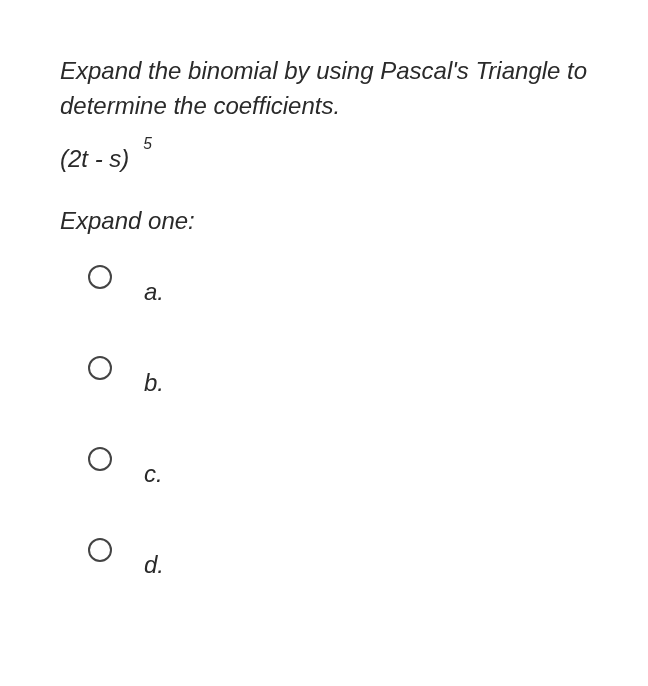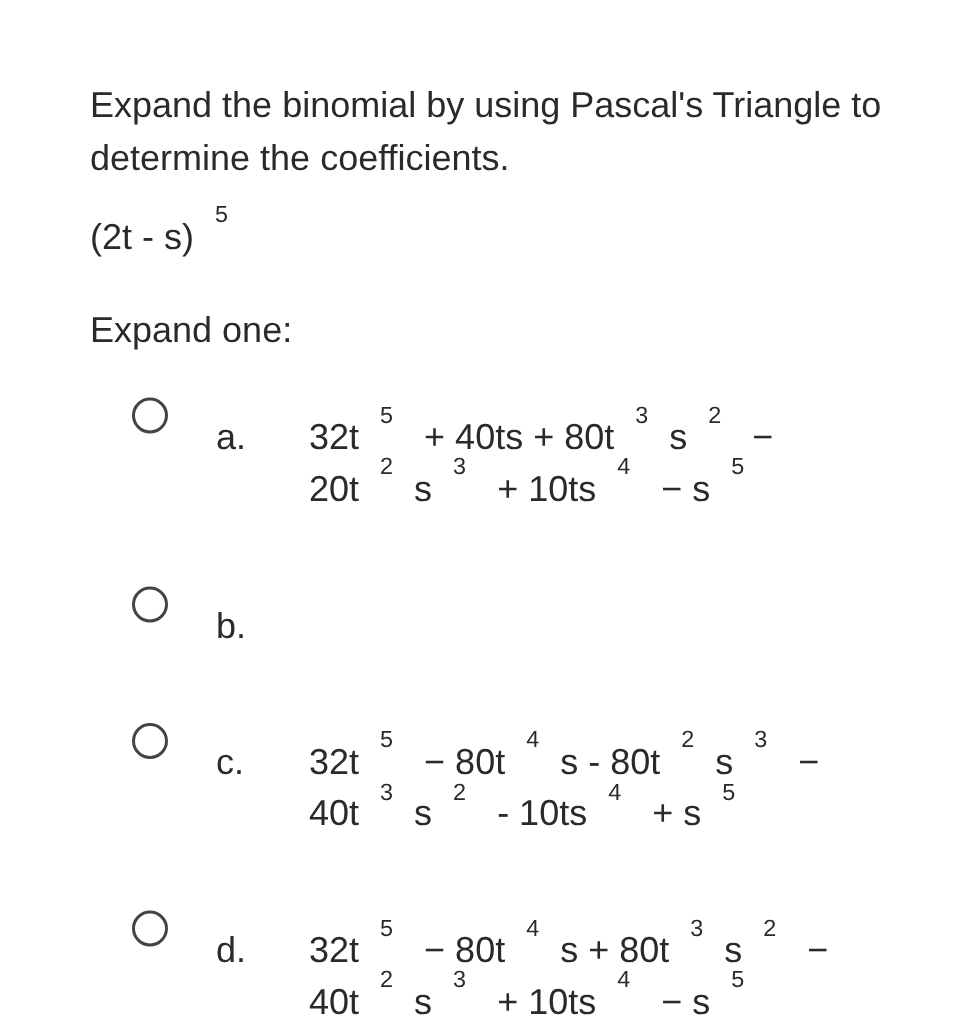--- a/index.html
+++ b/index.html
@@ -1,15 +1,15 @@
 <!DOCTYPE html>
 <html><head>
   <meta charset="utf-8">
   <style>
-    * { box-sizing: border-box; margin: 14px; padding: 0; }
+    * { box-sizing: border-box; margin: 14px; padding: 0; font-style: italic; }
     body {
       width: 648px;
       height: 686px;
       font-family: Arial, Helvetica, sans-serif;
       font-size: 24px;
       color: #2a2a2a;
       padding: 12px 18px;
       line-height: 1.45;
       background: #fff;
     }
@@ -50,29 +50,26 @@
 <div class="question-text">Expand the binomial by using Pascal's Triangle to determine the coefficients.</div>
 
 <div class="expr">(2t - s)<sup>5</sup></div>
 
 <div class="select-one">Expand one:</div>
 
 <div class="options">
   <div class="option">
     <div class="radio"></div>
     <div class="opt-label">a.</div>
-    <div class="opt-math">32t<sup>5</sup> + 40ts + 80t<sup>3</sup>s<sup>2</sup> − 20t<sup>2</sup>s<sup>3</sup> + 10ts<sup>4</sup> − s<sup>5</sup></div>
   </div>
   <div class="option">
     <div class="radio"></div>
     <div class="opt-label">b.</div>
   </div>
   <div class="option">
     <div class="radio"></div>
     <div class="opt-label">c.</div>
-    <div class="opt-math">32t<sup>5</sup> − 80t<sup>4</sup>s - 80t<sup>2</sup>s<sup>3</sup> − 40t<sup>3</sup>s<sup>2</sup> - 10ts<sup>4</sup> + s<sup>5</sup></div>
   </div>
   <div class="option">
     <div class="radio"></div>
     <div class="opt-label">d.</div>
-    <div class="opt-math">32t<sup>5</sup> − 80t<sup>4</sup>s + 80t<sup>3</sup>s<sup>2</sup> − 40t<sup>2</sup>s<sup>3</sup> + 10ts<sup>4</sup> − s<sup>5</sup></div>
   </div>
 </div>
 
 </body></html>

